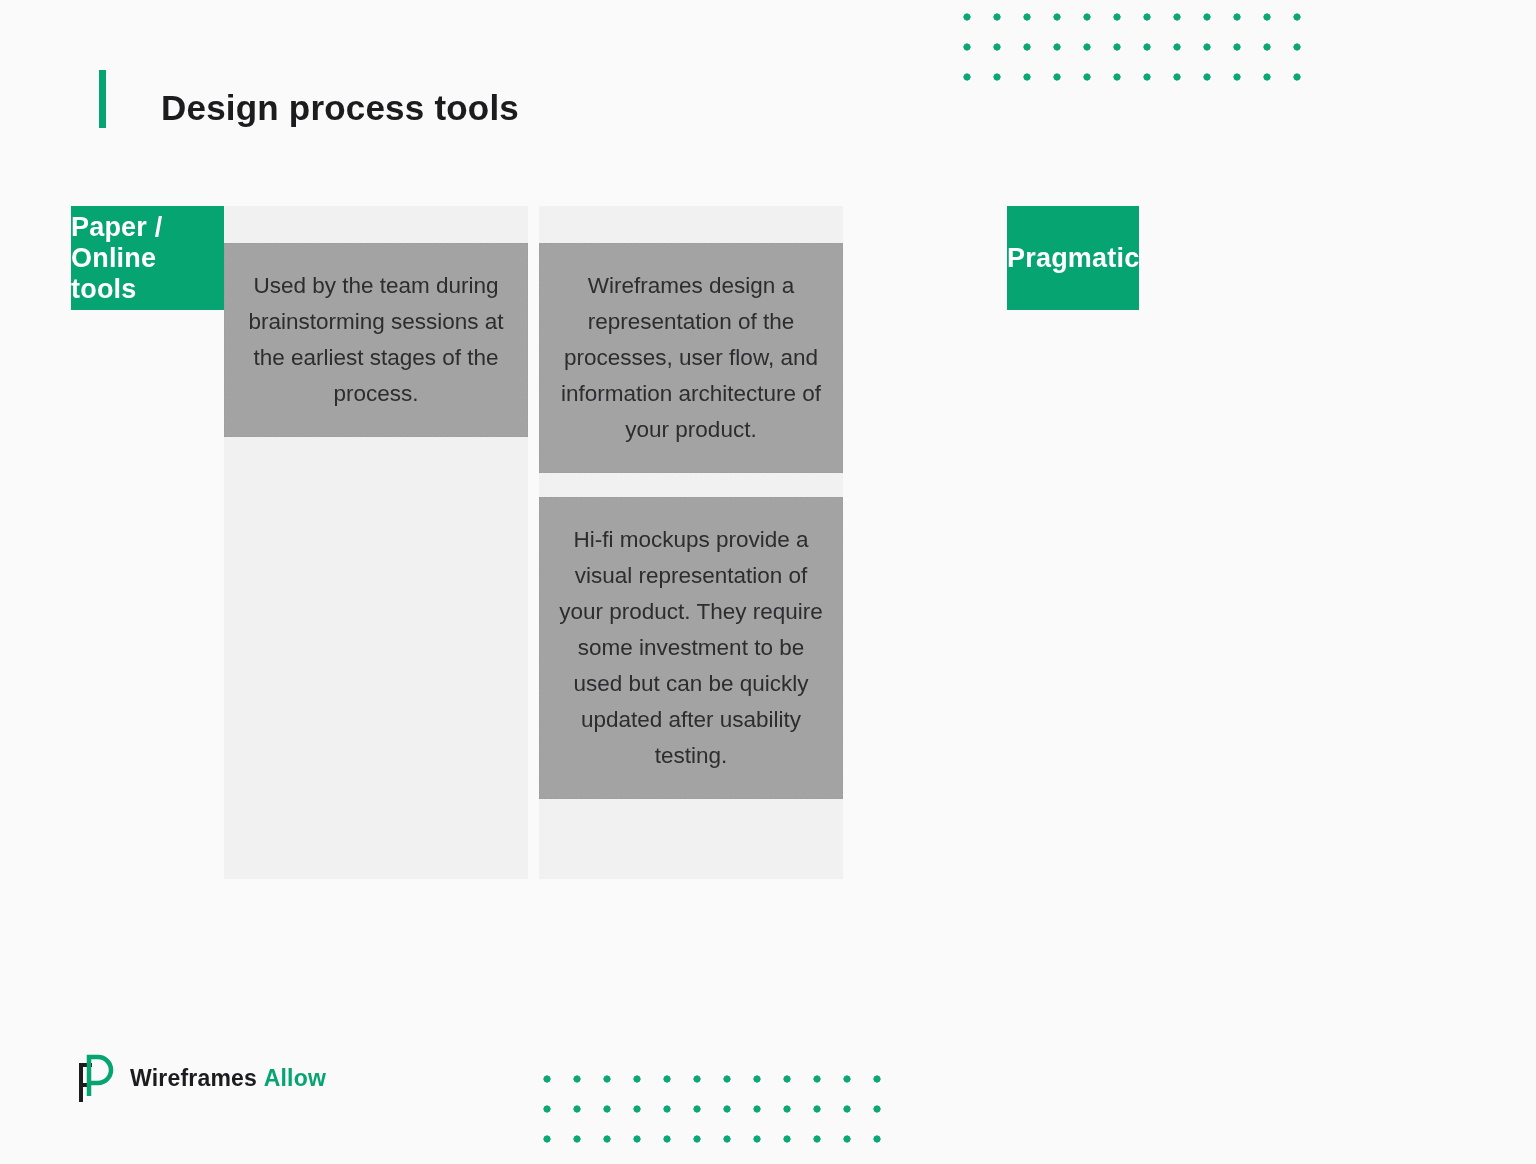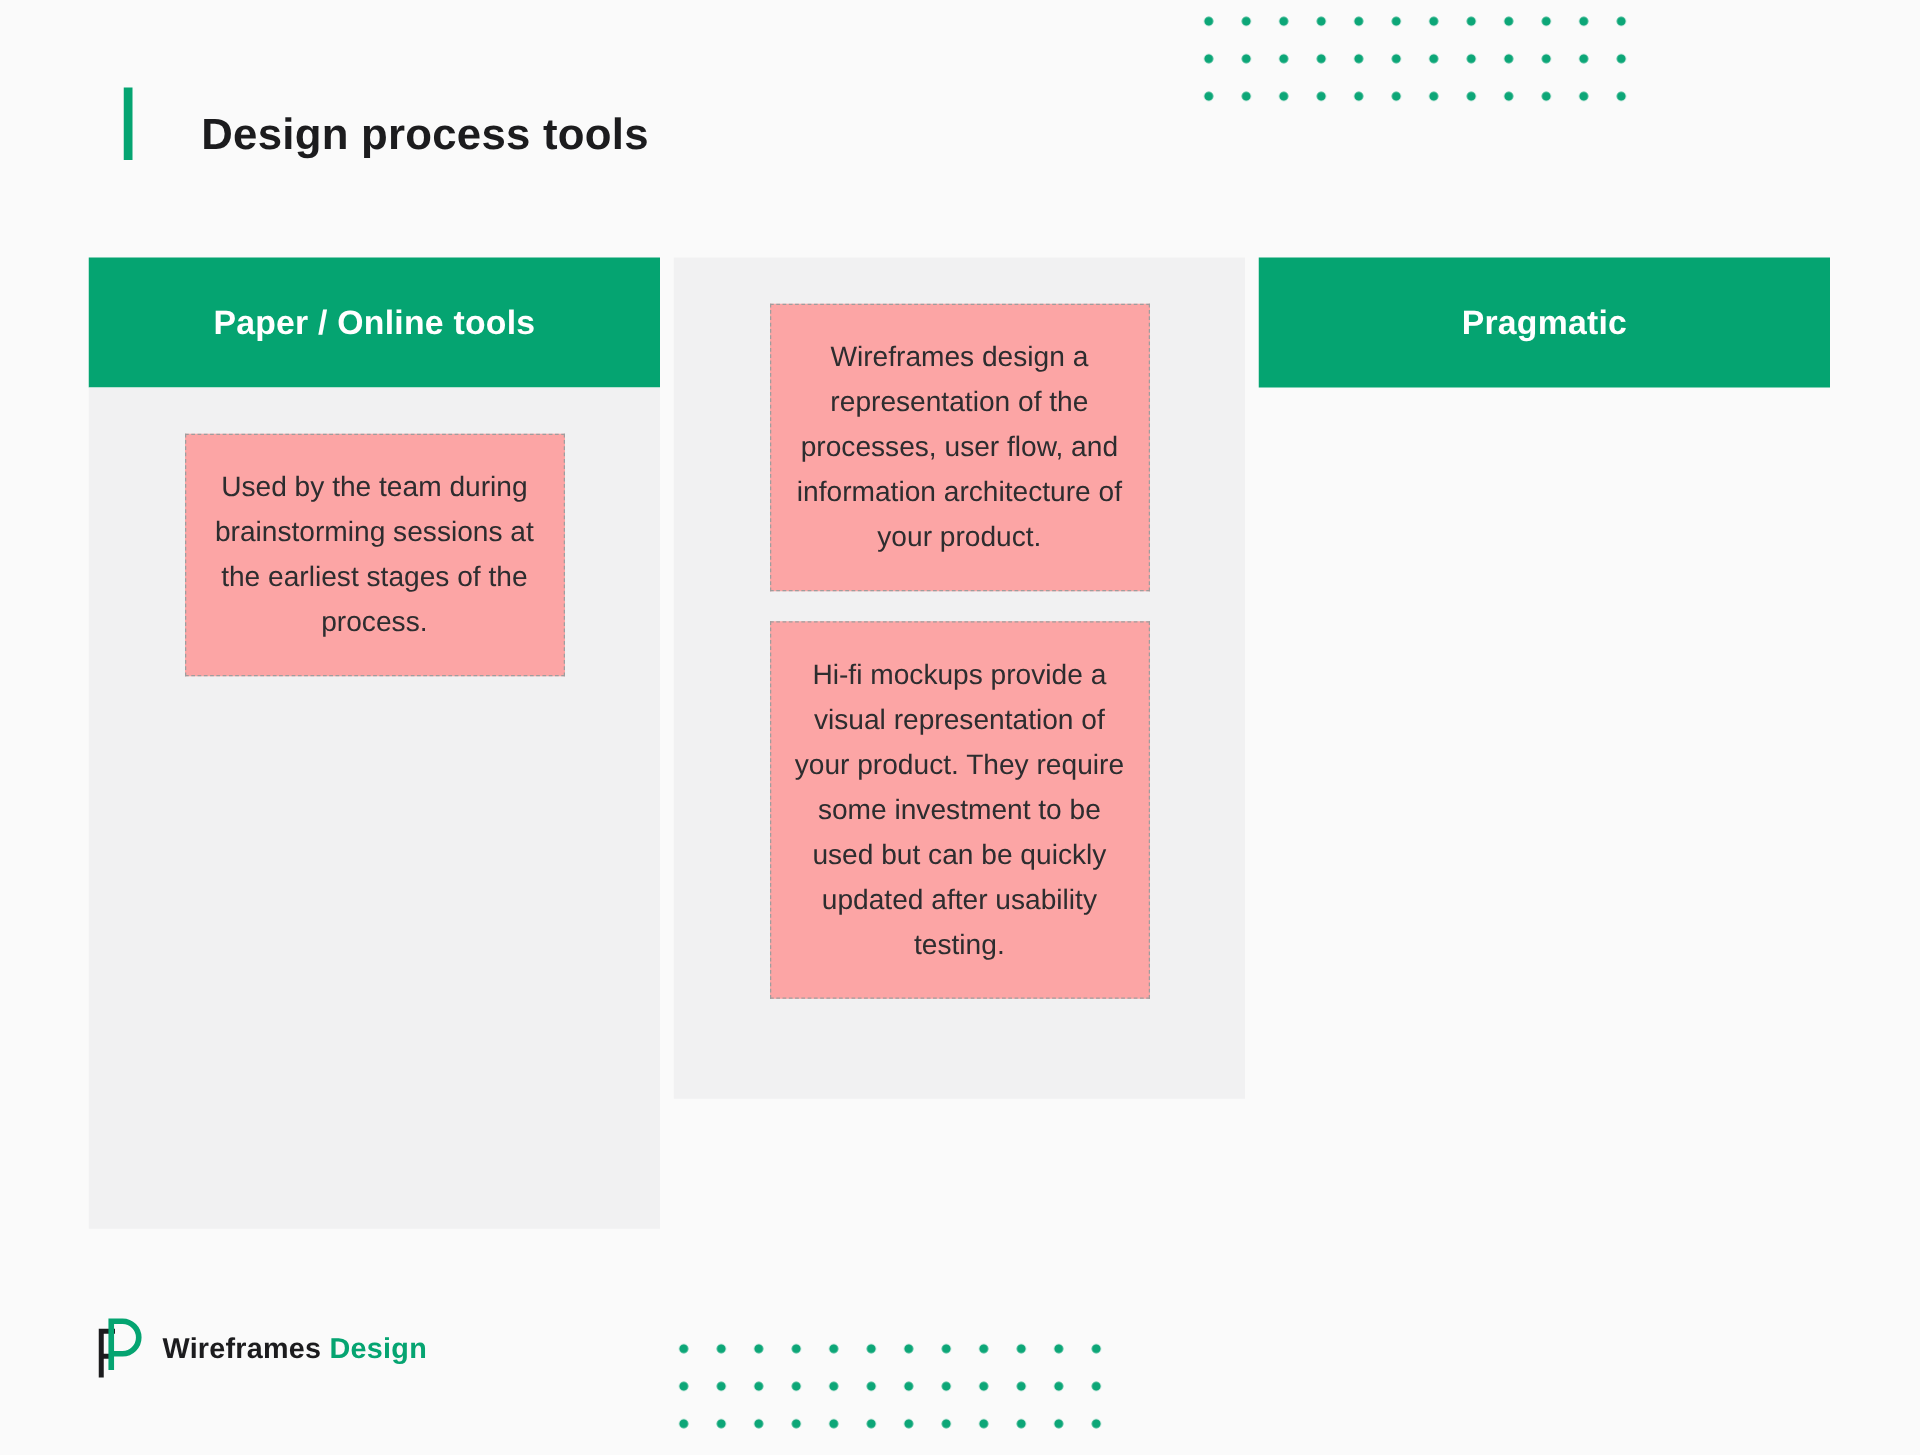--- a/index.html
+++ b/index.html
@@ -44,21 +44,21 @@
   }
   .dots-top{left:952px;top:2px;width:360px;height:90px;}
   .dots-bottom{left:532px;top:1064px;width:360px;height:90px;}
   .board{
     position:absolute;
     left:71px;top:206px;
     width:1393px;
     display:flex;
     justify-content:space-between;
   }
-  .column{width:457px;display:flex;flex-direction:column;}
+  .column{width:457px;display:flex;flex-direction:row;}
   .col-header{
     height:104px;
     background:var(--accent-green);
     display:flex;align-items:center;justify-content:center;
   }
   .col-header h2{
     color:var(--header-text);
     font-size:27px;
     font-weight:bold;
     letter-spacing:0.2px;
@@ -67,21 +67,21 @@
     background:var(--column-bg);
     height:673px;
     padding-top:37px;
     display:flex;
     flex-direction:column;
     align-items:center;
     gap:24px;
   }
   .card{
     width:304px;
-    background:#fca5a5;
+    background:#a3a3a3;
     border:1px dashed var(--card-border);
     padding:24px 16px;
     text-align:center;
   }
   .card p{
     font-size:22.5px;
     line-height:36px;
     color:var(--card-text);
   }
   .footer-logo{
@@ -140,17 +140,17 @@
 
 </div>
 
 <div class="footer-logo">
   <svg class="logo-mark" width="46" height="52" viewBox="0 0 46 52" fill="none" xmlns="http://www.w3.org/2000/svg">
     <path d="M11 50 V13 H22" stroke="#1C1C1E" stroke-width="4" fill="none"></path>
     <path d="M11 33 H19" stroke="#1C1C1E" stroke-width="4" fill="none"></path>
     <path d="M19 44 V5 H28 a13 13 0 0 1 0 26 H19" stroke="#05A471" stroke-width="4.5" fill="none"></path>
   </svg>
   <div class="logo-text">
-    <span>Wireframes</span>&nbsp;<span class="accent">Design</span>
+    <span>Wireframes</span>&nbsp;<span class="accent">Allow</span>
   </div>
 </div>
 
 <div class="dots dots-bottom"></div>
 
 </body></html>

